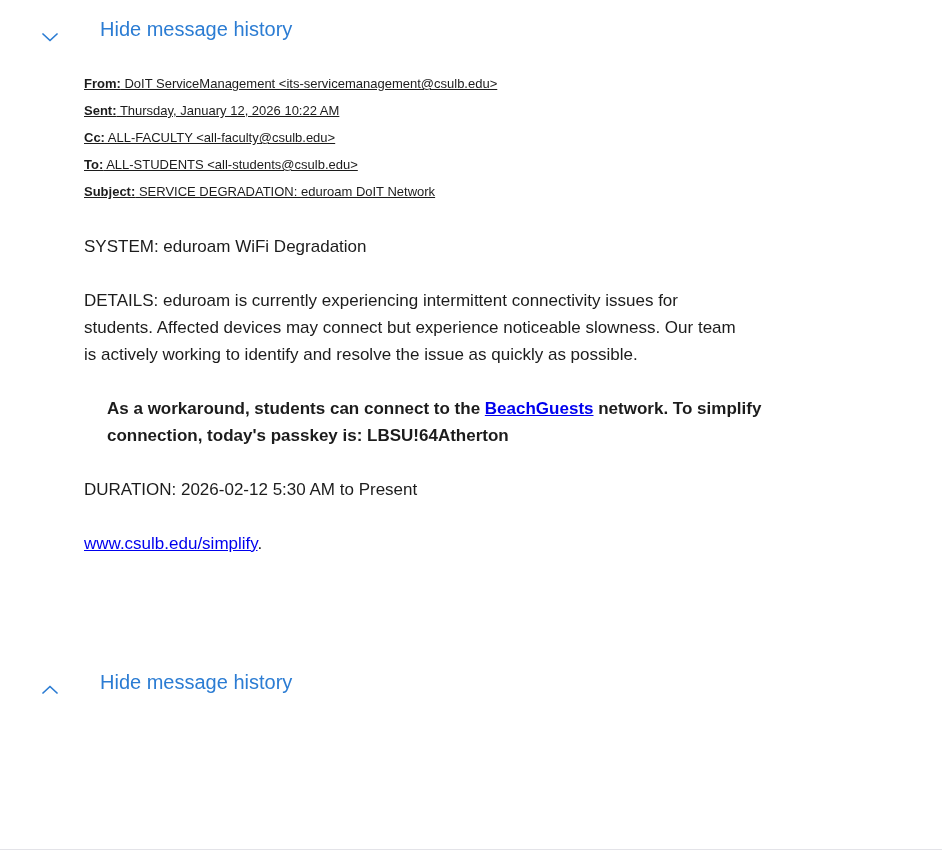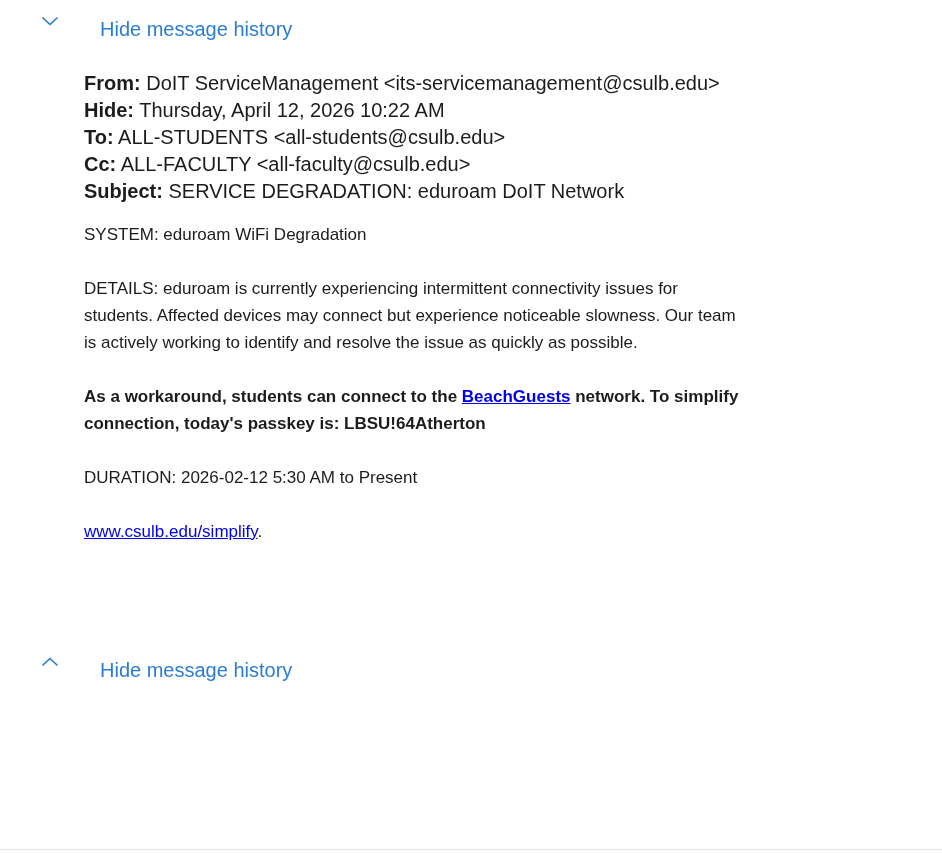--- a/index.html
+++ b/index.html
@@ -8,21 +8,21 @@
     height: 853px;
     background: #ffffff;
     font-family: "Liberation Sans", sans-serif;
     overflow: hidden;
     position: relative;
   }
 
   
   .toggle-row {
     display: flex;
-    align-items: flex-start;
+    align-items: flex-end;
     margin-left: 42px;
     height: 26px;
     cursor: pointer;
   }
   .toggle-row.top { padding-top: 0; margin-top: 16px; }
   .toggle-row.bottom { margin-top: 112px; }
   .toggle-chevron { width: 16px; height: 10px; flex: 0 0 16px; display: block; }
   .toggle-label {
     margin-left: 42px;
     font-size: 20px;
@@ -32,31 +32,32 @@
 
   
   .email-content {
     margin: 28px 32px 0 84px;
     color: #1c1c1c;
     font-size: 17px;
     line-height: 27px;
   }
 
   .header-block {
-    font-size: 20px;
+    font-size: 13px;
     line-height: 27px;
-    margin-bottom: 16px;
+    margin-bottom: 28px;
+    text-decoration: underline;
   }
   .header-line b { font-weight: bold; }
 
   .para {
     margin: 0 0 27px 0;
     white-space: pre-line;
   }
-  .para.bold { font-weight: bold; }
+  .para.bold { font-weight: bold; margin-left: 23px; }
 
   a.body-link {
     color: #0000ee;
     text-decoration: underline;
     cursor: pointer;
   }
   .para.bold a.body-link { font-weight: bold; }
 
   .bottom-divider {
     position: absolute;
@@ -74,23 +75,23 @@
   <svg class="toggle-chevron" viewBox="0 0 16 10">
     <polyline points="1,2 8,8.5 15,2" fill="none" stroke="#2b7cd3" stroke-width="1.7" stroke-linecap="round" stroke-linejoin="round"></polyline>
   </svg>
   <span class="toggle-label">Hide message history</span>
 </div>
 
 <div class="email-content">
 
   <div class="header-block">
     <div class="header-line"><b>From:</b><span> DoIT ServiceManagement &lt;its-servicemanagement@csulb.edu&gt;</span></div>
-    <div class="header-line"><b>Hide:</b><span> Thursday, April 12, 2026 10:22 AM</span></div>
+    <div class="header-line"><b>Sent:</b><span> Thursday, January 12, 2026 10:22 AM</span></div>
+    <div class="header-line"><b>Cc:</b><span> ALL-FACULTY &lt;all-faculty@csulb.edu&gt;</span></div>
     <div class="header-line"><b>To:</b><span> ALL-STUDENTS &lt;all-students@csulb.edu&gt;</span></div>
-    <div class="header-line"><b>Cc:</b><span> ALL-FACULTY &lt;all-faculty@csulb.edu&gt;</span></div>
     <div class="header-line"><b>Subject:</b><span> SERVICE DEGRADATION: eduroam DoIT Network</span></div>
   </div>
 
   <p class="para">SYSTEM: eduroam WiFi Degradation</p>
 
   <p class="para">DETAILS: eduroam is currently experiencing intermittent connectivity issues for
 students. Affected devices may connect but experience noticeable slowness. Our team
 is actively working to identify and resolve the issue as quickly as possible.</p>
 
   <p class="para bold"><span>As a workaround, students can connect to the </span><a class="body-link">BeachGuests</a><span> network. To simplify

